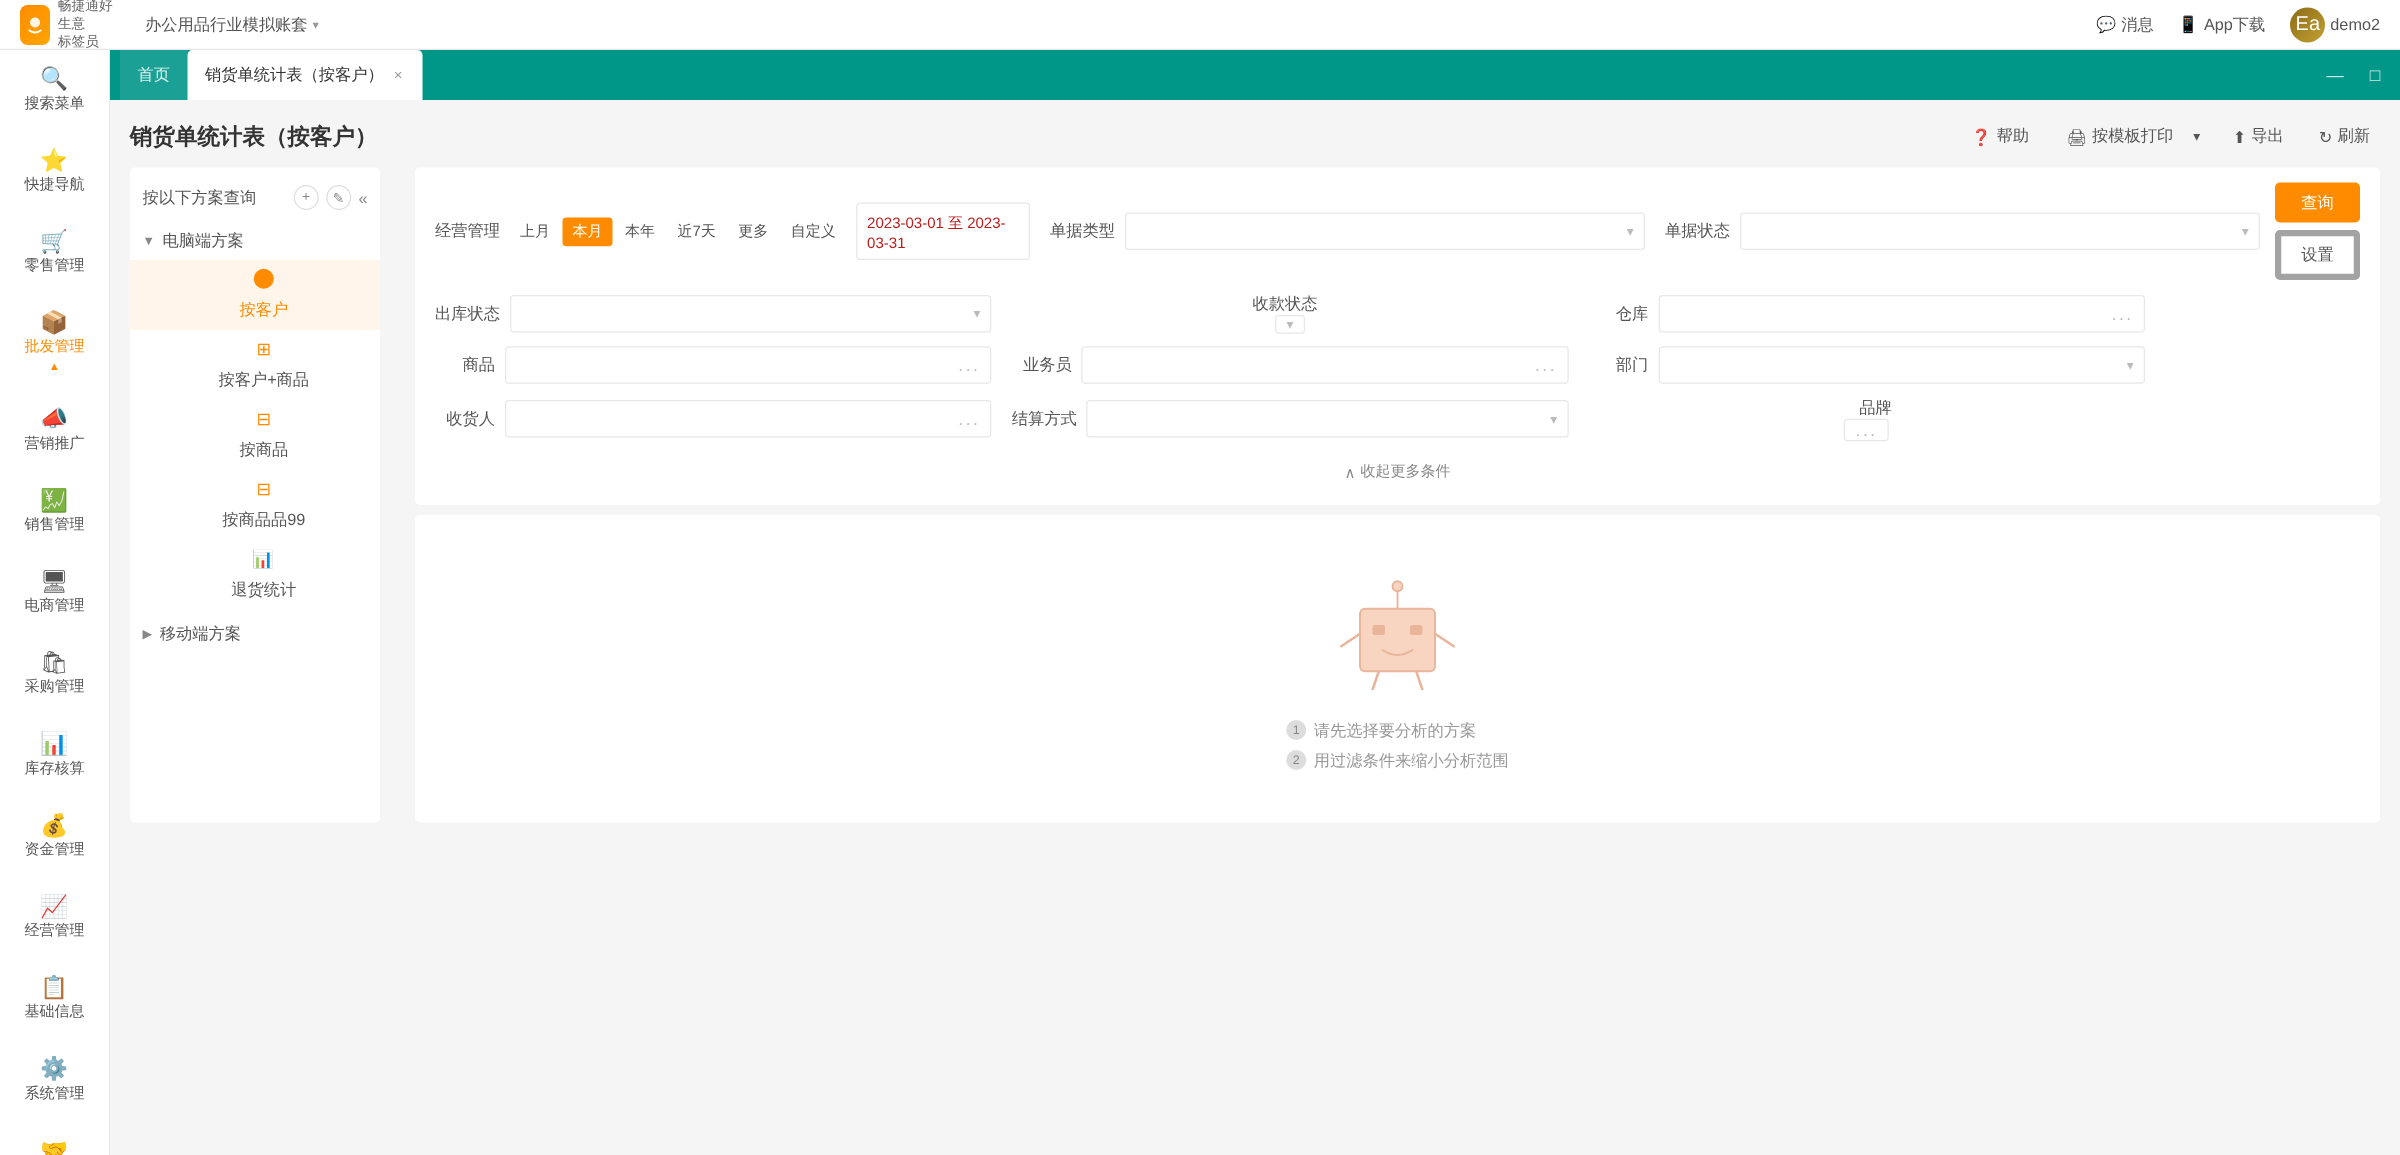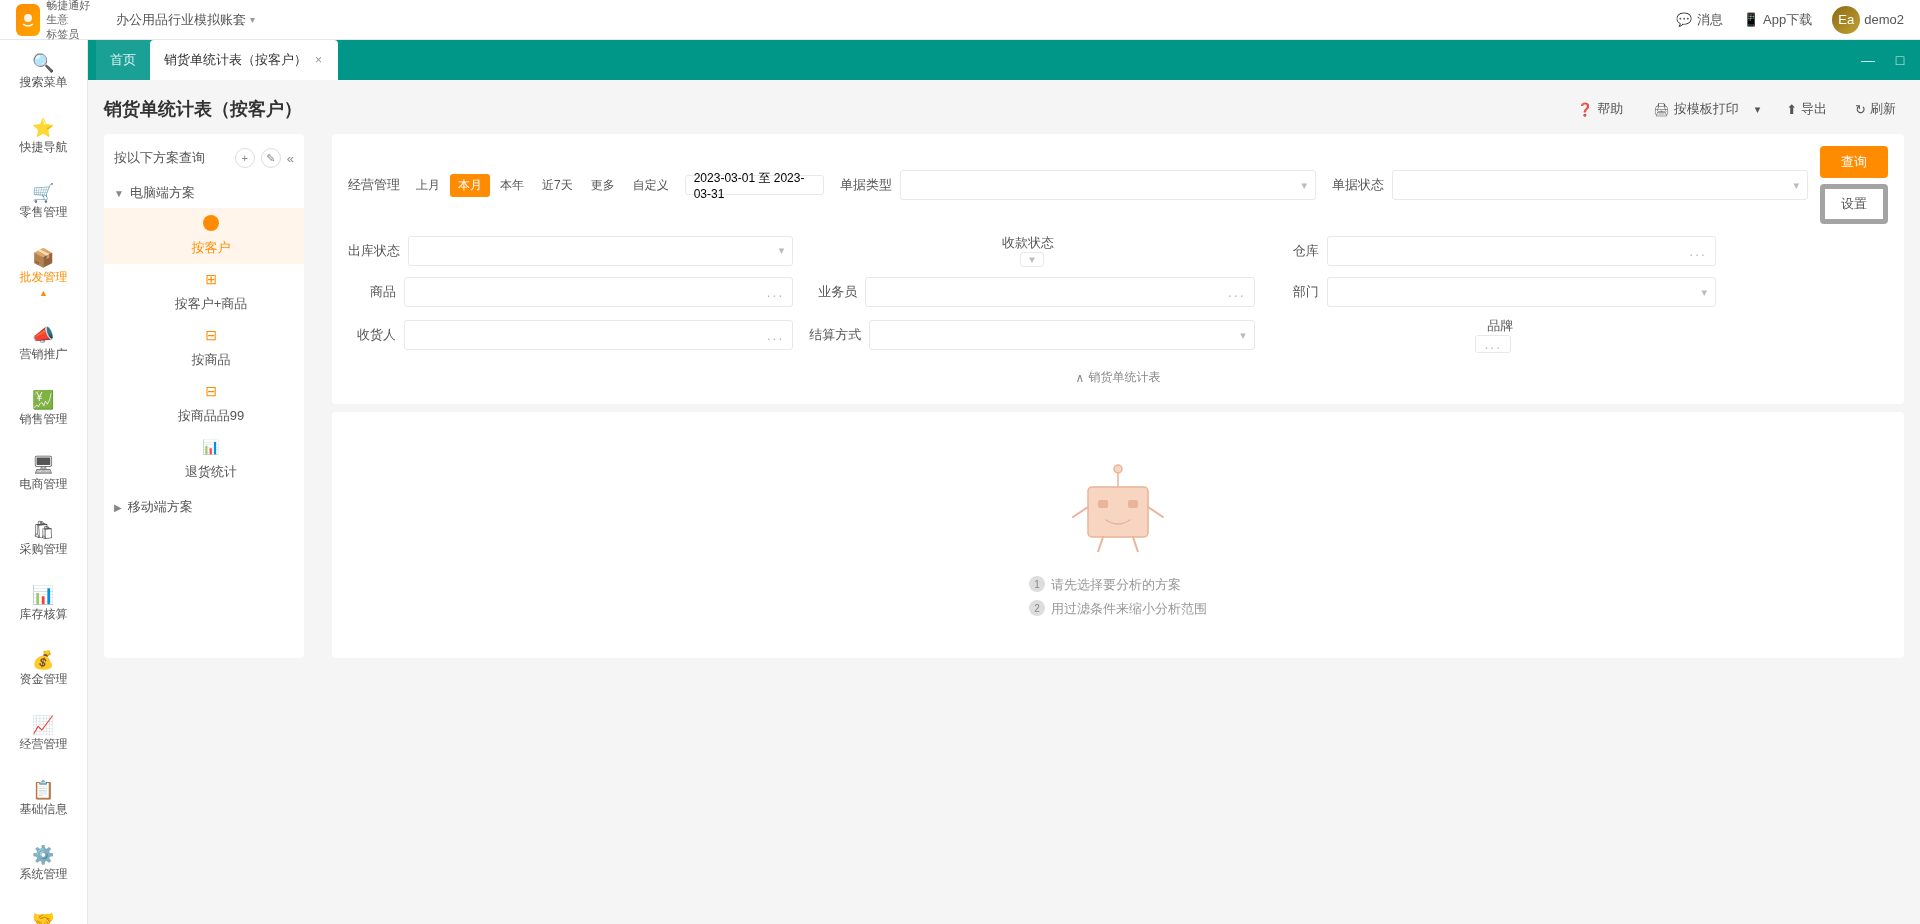--- a/index.html
+++ b/index.html
@@ -65,21 +65,21 @@
     }
     .avatar-circle {
       width: 28px;
       height: 28px;
       border-radius: 50%;
       background: linear-gradient(135deg, #8b6914, #c4a234);
       display: flex;
       align-items: center;
       justify-content: center;
       color: white;
-      font-size: 13px;
+      font-size: 16px;
     }
     
     
     .main-layout { display: flex; flex: 1; overflow: hidden; }
     
     
     .sidebar {
       width: 88px;
       background: #fff;
       border-right: 1px solid #e8e8e8;
@@ -350,26 +350,26 @@
       font-size: 12px;
       cursor: pointer;
       color: #555;
     }
     .date-tab.active {
       background: #ff8c00;
       color: #fff;
     }
     .date-range-input {
       flex: 1;
-      height: 20px;
+      height: 46px;
       border: 1px solid #e8e8e8;
       border-radius: 3px;
       padding: 0 8px;
       font-size: 12px;
-      color: #000000;
+      color: #b91c1c;
       display: flex;
       align-items: center;
       background: #fff;
       cursor: pointer;
     }
     
     
     .collapse-row {
       display: flex;
       justify-content: center;
@@ -780,21 +780,21 @@
                   <div class="filter-input">
                     <span class="placeholder"></span>
                     <span class="filter-input-dots">...</span>
                   </div>
                 </div>
                 <div style="width:160px;flex-shrink:0;margin-left:12px;"></div>
               </div>
 
               <div class="collapse-row">
                 <span>∧</span>
-                <span>销货单统计表</span>
+                <span>收起更多条件</span>
               </div>
             </div>
 
             <div class="empty-state">
 
               <div class="empty-icon">
                 <svg width="120" height="100" viewBox="0 0 120 100" fill="none" xmlns="http://www.w3.org/2000/svg">
 
                   <rect x="30" y="35" width="60" height="50" rx="4" fill="#f8d5c0" stroke="#e8b49a" stroke-width="1.5"></rect>
 

